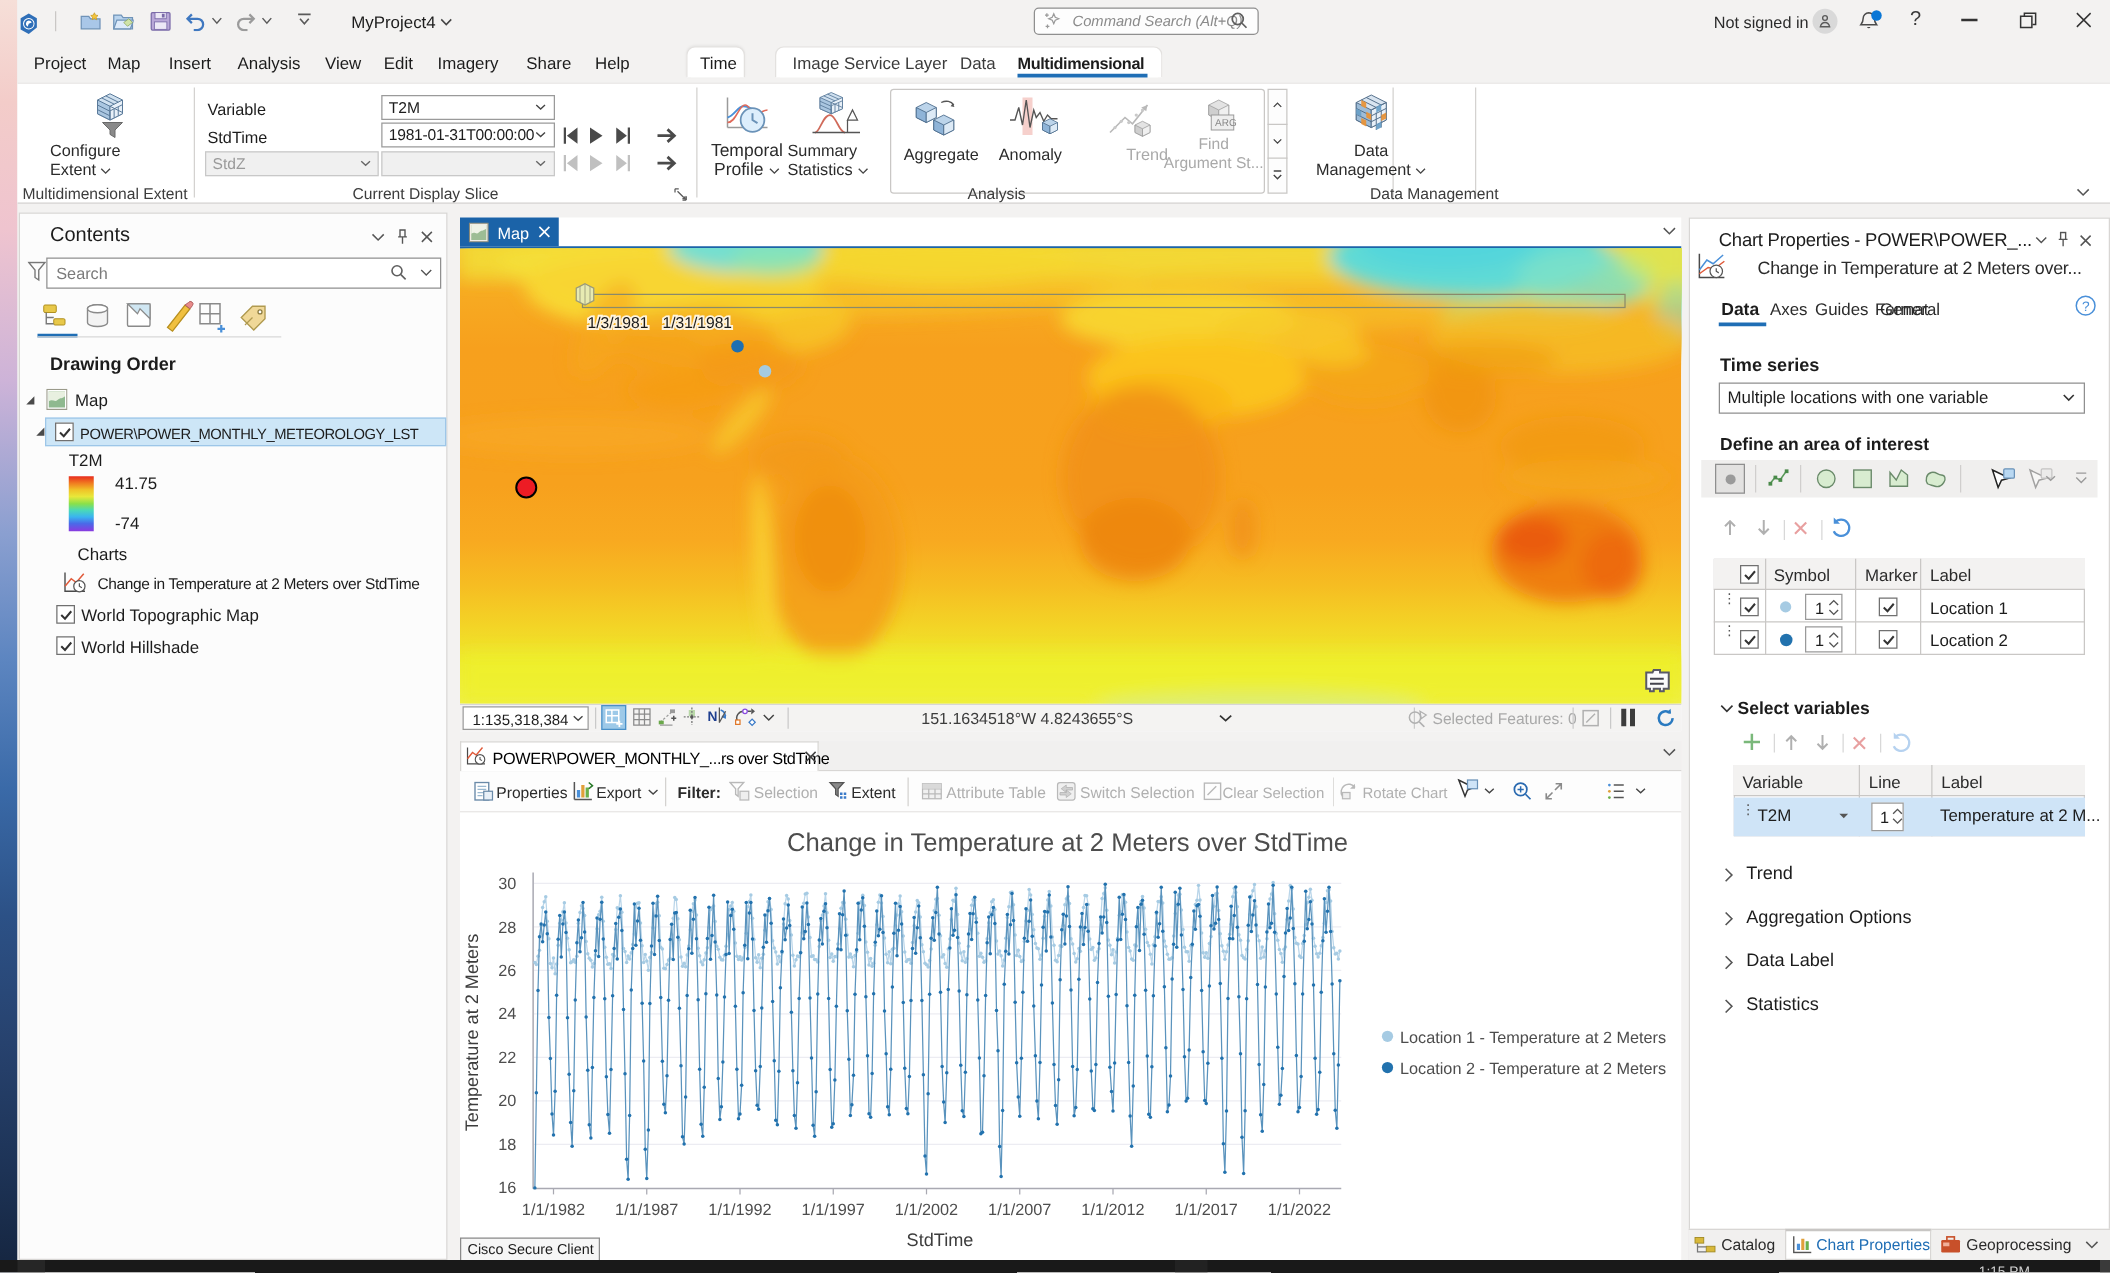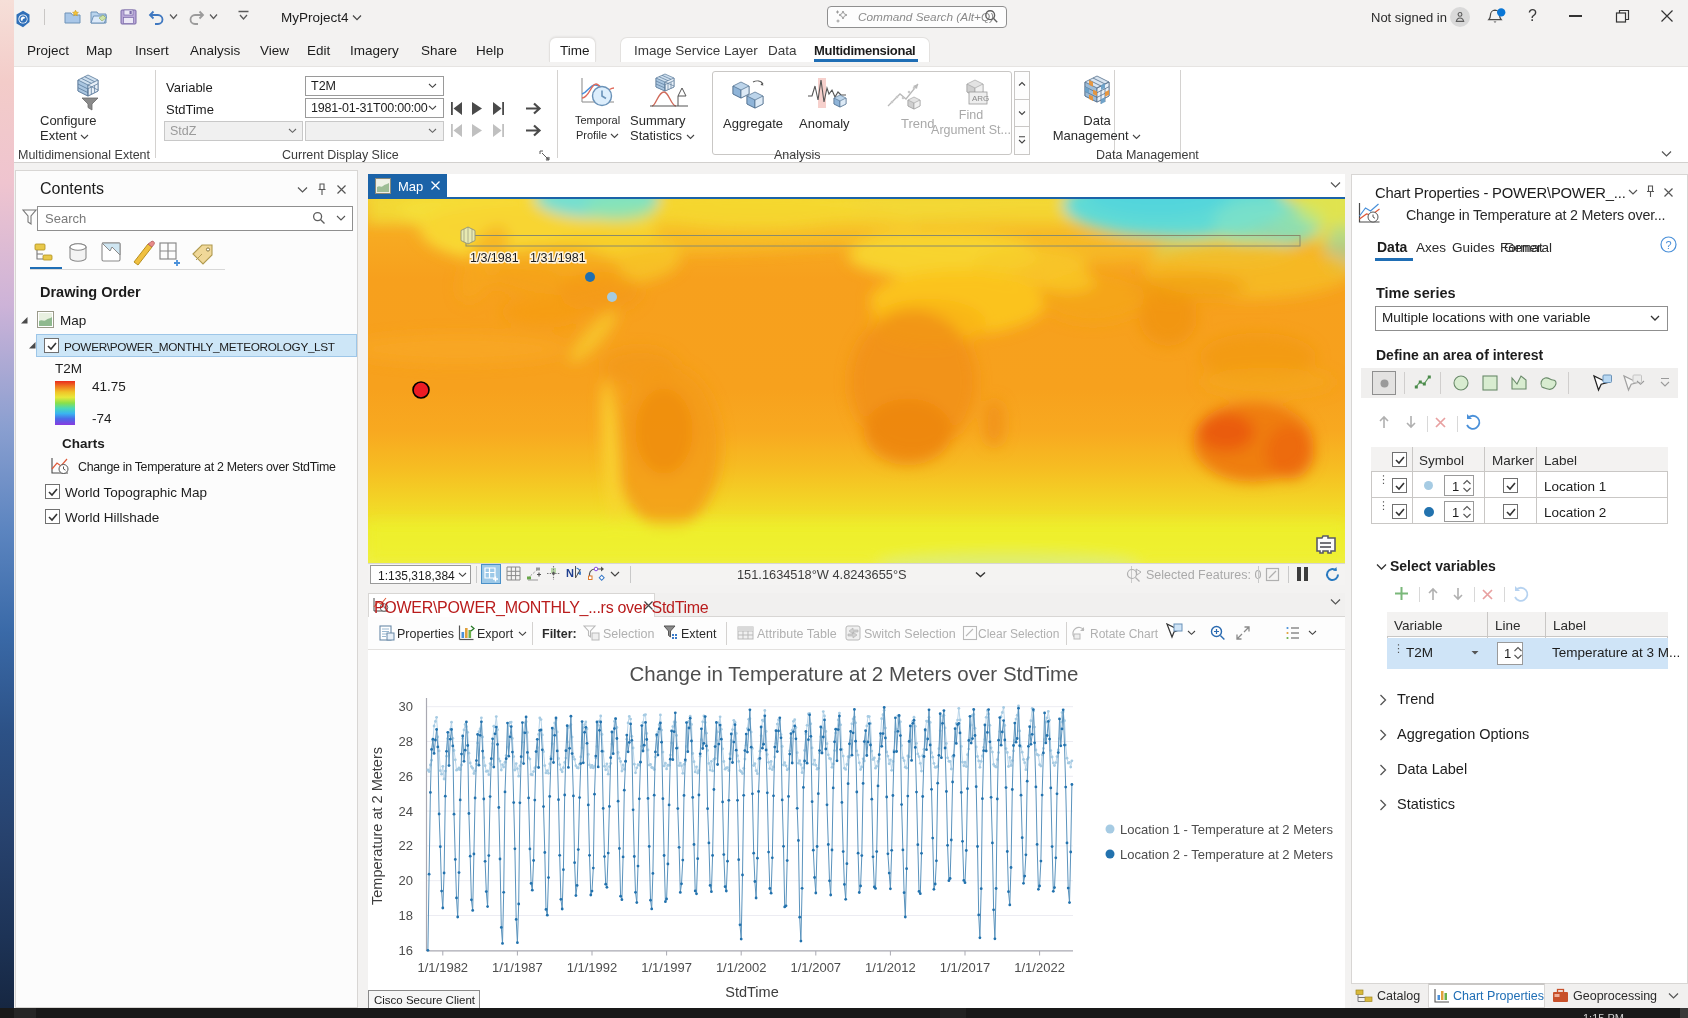--- a/index.html
+++ b/index.html
@@ -171,21 +171,21 @@
 <div class="sep-v" style="left:557px;top:70px;height:88px"></div>
 
 <svg class="abs" style="left:578px;top:72px" width="40" height="40" viewBox="0 0 40 40">
     <path d="M4 30V6" stroke="#9a9a9a" stroke-width="1.2"></path>
     <path d="M4 30h32" stroke="#9a9a9a" stroke-width="1.2"></path>
     <path d="M4 22c6-2 8-9 13-9 5 0 6 3 10 3" fill="none" stroke="#4a90d9" stroke-width="1.5"></path>
     <path d="M4 26c7 0 9-14 14-14 4 0 5 7 9 7s5-3 9-3" fill="none" stroke="#e06a5a" stroke-width="1.3"></path>
     <circle cx="24" cy="24" r="9.5" fill="#ddeefc" stroke="#6a92b8" stroke-width="1.4"></circle>
     <path d="M24 18.5V24l4 2.5" fill="none" stroke="#6a92b8" stroke-width="1.6"></path>
   </svg>
-<div class="abs" style="left:560px;top:113px;width:75px;text-align:center;font-size:11px;color:#2b2b2b;line-height:15px">Temporal<br>Profile <svg width="9" height="6" viewBox="0 0 9 6" style="display:inline">
+<div class="abs" style="left:560px;top:113px;width:75px;text-align:center;font-size:14px;color:#2b2b2b;line-height:15px">Temporal<br>Profile <svg width="9" height="6" viewBox="0 0 9 6" style="display:inline">
       <path d="M1 1l3.5 3.5L8 1" fill="none" stroke="#444" stroke-width="1.1"></path>
     </svg></div>
 <svg class="abs" style="left:648px;top:72px" width="42" height="40" viewBox="0 0 42 40">
  <g stroke="#5a7a9a" stroke-width=".7">
       <path d="M8 6l9-4 9 4v9l-9 4-9-4z" fill="#cfe0ef"></path>
       <path d="M8 6l9 4v9l-9-4z" fill="#aac6e0"></path>
       <path d="M17 10l9-4v9l-9 4z" fill="#e8f0f8"></path>
       <path d="M11 4.7l9 4M14 3.3l9 4M8 9l9 4M8 12l9 4M17 13v6M20 11.6v6M23 10.2v6M17 10l9 4M26 8.6l-9 4" fill="none"></path>
     </g>
  <path d="M4 34c4 0 6-14 12-14 5 0 7 14 12 14" fill="none" stroke="#d06a5a" stroke-width="1.4"></path>
@@ -368,21 +368,21 @@
   </svg>
 <div class="abs" style="left:44px;top:338px;width:15px;height:15px;background:#fff;border:1px solid #707070"></div>
 <svg class="abs" style="left:46px;top:340px" width="12" height="12" viewBox="0 0 12 12">
     <path d="M2 6l3 3 5-6" fill="none" stroke="#333" stroke-width="1.6"></path>
   </svg>
 <div class="abs" style="left:64px;top:340px;font-size:11.8px;letter-spacing:-0.35px">POWER\POWER_MONTHLY_METEOROLOGY_LST</div>
 <div class="abs" style="left:55px;top:361px;font-size:13.5px">T2M</div>
 <div class="abs" style="left:55px;top:381px;width:20px;height:44px;background:linear-gradient(180deg,#e82c1e 0%,#f07820 12%,#f0c428 25%,#e8e83a 37%,#8ae04a 50%,#4ad8b8 62%,#3ab4f0 74%,#4a6ae8 86%,#8a3ae0 100%)"></div>
 <div class="abs" style="left:92px;top:379px;font-size:13.5px">41.75</div>
 <div class="abs" style="left:92px;top:411px;font-size:13.5px">-74</div>
-<div class="abs" style="left:62px;top:436px;font-size:13.5px;font-weight:bold">Charts</div>
+<div class="abs" style="left:62px;top:436px;font-size:13.5px;font-weight:normal">Charts</div>
 <svg class="abs" style="left:51px;top:457px" width="19" height="18" viewBox="0 0 19 18">
     <path d="M1 1v15h16" fill="none" stroke="#4a4a4a" stroke-width="1.1"></path>
     <path d="M1 12l5-6 4 3 6-7" fill="none" stroke="#e05a3a" stroke-width="1.2"></path>
     <circle cx="12.5" cy="12" r="4.5" fill="#fff" stroke="#555" stroke-width="1"></circle>
     <path d="M12.5 9.5V12l2 1.2" fill="none" stroke="#555" stroke-width="1"></path>
   </svg>
 <div class="abs" style="left:78px;top:460px;font-size:12.4px;letter-spacing:-0.3px">Change in  Temperature at 2 Meters over StdTime</div>
 <div class="abs" style="left:45px;top:484px;width:15px;height:15px;background:#fff;border:1px solid #707070"></div>
 <svg class="abs" style="left:47px;top:486px" width="12" height="12" viewBox="0 0 12 12">
     <path d="M2 6l3 3 5-6" fill="none" stroke="#333" stroke-width="1.6"></path>
@@ -582,21 +582,21 @@
 <div class="abs" style="left:368px;top:593px;width:977px;height:415px;background:#f1f0ef"></div>
 
 <div class="abs" style="left:368px;top:593px;width:977px;height:24px;background:#f1f0ef;border-bottom:1px solid #d8d6d4"></div>
 <div class="abs" style="left:368px;top:593px;width:287px;height:24px;background:#fff;border:1px solid #d8d6d4;border-bottom:none"></div>
 <svg class="abs" style="left:373px;top:597px" width="17" height="16" viewBox="0 0 17 16">
     <path d="M1 1v13h14" fill="none" stroke="#4a4a4a" stroke-width="1"></path>
     <path d="M1 10l4-5 3 2 5-6" fill="none" stroke="#e05a3a" stroke-width="1.1"></path>
     <circle cx="11" cy="10.5" r="3.8" fill="#fff" stroke="#555" stroke-width=".9"></circle>
     <path d="M11 8.5v2l1.6 1" fill="none" stroke="#555" stroke-width=".9"></path>
   </svg>
-<div class="abs" style="left:374px;top:599px;font-size:16px;color:#b91c1c;letter-spacing:-0.3px">POWER\POWER_MONTHLY_...rs over StdTime</div>
+<div class="abs" style="left:394px;top:599px;font-size:13px;color:#000000;letter-spacing:-0.3px">POWER\POWER_MONTHLY_...rs over StdTime</div>
 <svg class="abs" style="left:643px;top:600px" width="11" height="11" viewBox="0 0 11 11">
     <path d="M1.5 1.5l8 8M9.5 1.5l-8 8" stroke="#444" stroke-width="1.2"></path>
   </svg>
 <svg class="abs" style="left:1330px;top:598px" width="11" height="8" viewBox="0 0 11 8">
     <path d="M1 1.5l4.5 4.5L10 1.5" fill="none" stroke="#555" stroke-width="1.2"></path>
   </svg>
 
 <div class="abs" style="left:368px;top:617px;width:977px;height:33px;background:#fdfdfd;border-bottom:1px solid #e3e1df"></div>
 <svg class="abs" style="left:379px;top:625px" width="16" height="16" viewBox="0 0 16 16">
     <rect x="1" y="1" width="11" height="14" fill="#fff" stroke="#6a8aa8" stroke-width="1.1"></rect>
@@ -1962,21 +1962,21 @@
 <div class="abs" style="left:1393px;top:646px;color:#555;font-size:11px;line-height:5px">⋮</div>
 <div class="abs" style="left:1406px;top:645px;font-size:13.5px">T2M</div>
 <svg class="abs" style="left:1471px;top:650px" width="8" height="6" viewBox="0 0 8 6">
     <path d="M0.5 1L4 4.5 7.5 1" fill="#555"></path>
   </svg>
 <div class="abs" style="left:1497px;top:642px;width:26px;height:23px;background:#fff;border:1px solid #9a9a9a"></div>
 <div class="abs" style="left:1504px;top:646px;font-size:13px">1</div>
 <svg class="abs" style="left:1513px;top:644px" width="10" height="18" viewBox="0 0 10 18">
     <path d="M1.5 7L5 3.5 8.5 7M1.5 11L5 14.5 8.5 11" fill="none" stroke="#555" stroke-width="1.1"></path>
   </svg>
-<div class="abs" style="left:1552px;top:645px;font-size:13.5px">Temperature at 3 M...</div>
+<div class="abs" style="left:1552px;top:645px;font-size:13.5px">Temperature at 2 M...</div>
 
 <svg class="abs" style="left:1379px;top:694px" width="8" height="12" viewBox="0 0 8 12">
     <path d="M1.5 1l5 5-5 5" fill="none" stroke="#555" stroke-width="1.3"></path>
   </svg>
 <div class="abs" style="left:1397px;top:691px;font-size:14.5px;color:#1c1c1c">Trend</div>
 <svg class="abs" style="left:1379px;top:729px" width="8" height="12" viewBox="0 0 8 12">
     <path d="M1.5 1l5 5-5 5" fill="none" stroke="#555" stroke-width="1.3"></path>
   </svg>
 <div class="abs" style="left:1397px;top:726px;font-size:14.5px;color:#1c1c1c">Aggregation Options</div>
 <svg class="abs" style="left:1379px;top:764px" width="8" height="12" viewBox="0 0 8 12">

